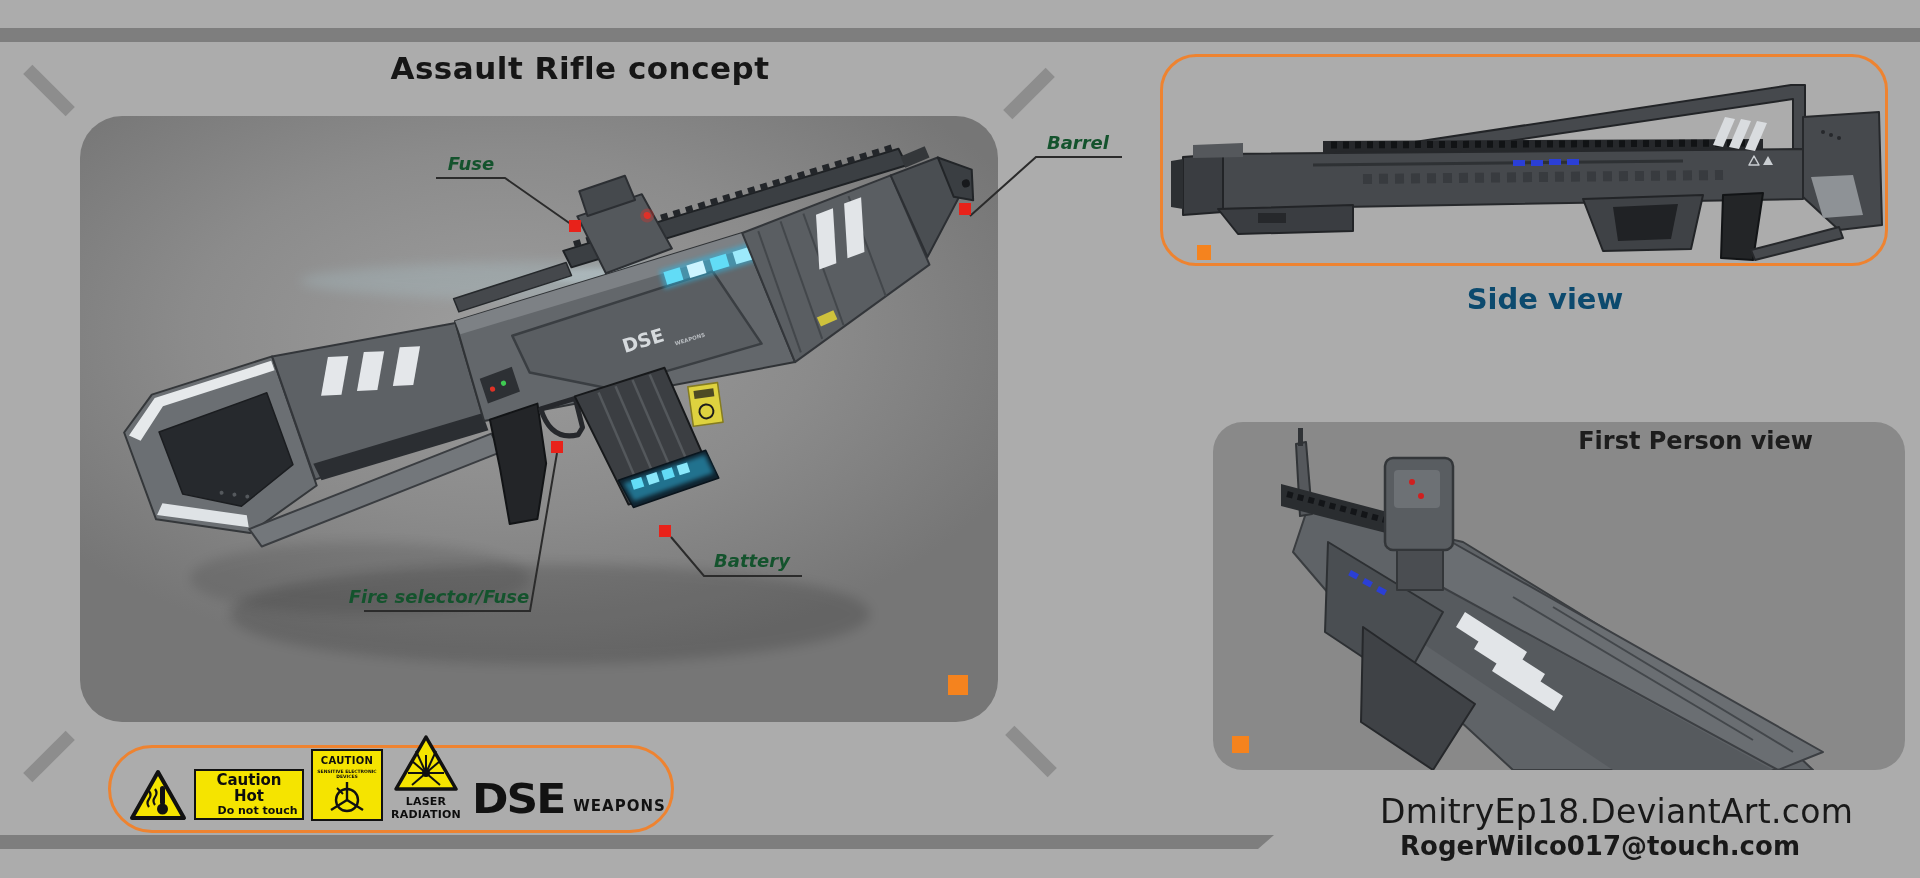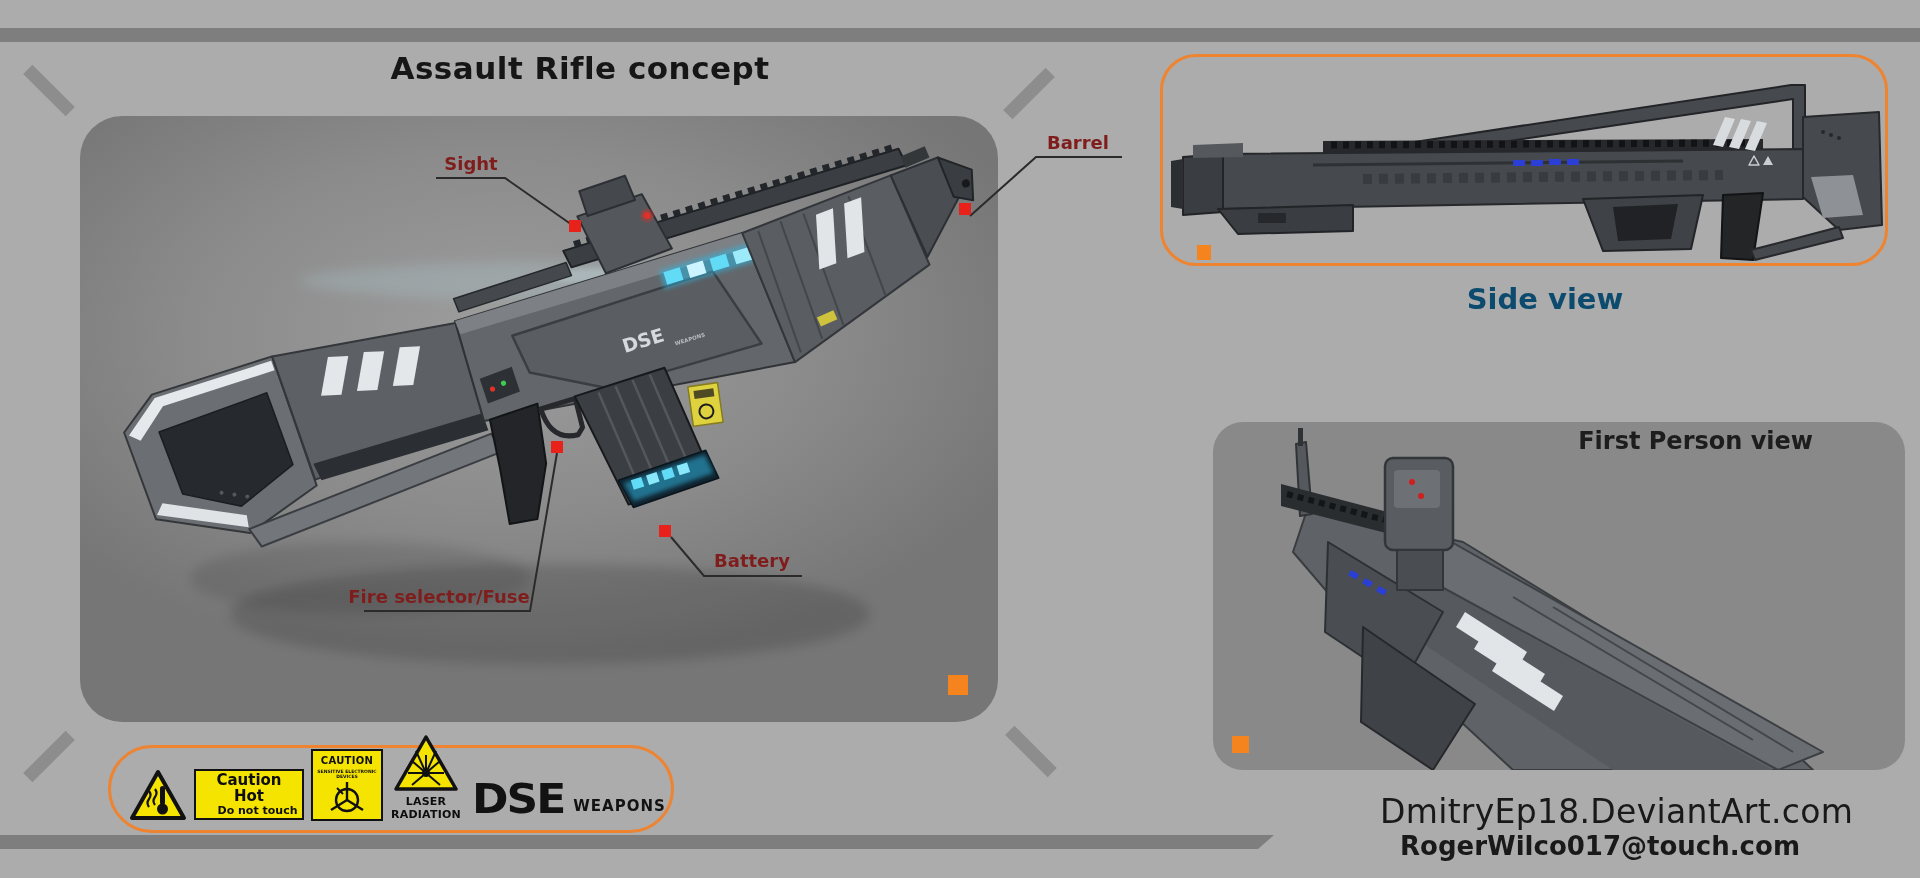--- a/index.html
+++ b/index.html
@@ -22,21 +22,21 @@
     border:3px solid var(--border-orange,#EE8330);box-sizing:border-box;}
   .fp-panel{position:absolute;left:1213px;top:422px;width:692px;height:348px;border-radius:30px;
     background:#898989;overflow:hidden;}
   .fp-caption{position:absolute;top:5px;right:92px;font-size:24px;font-weight:bold;color:#1d1d1d;}
   .view-caption{position:absolute;left:1395px;top:282px;width:300px;text-align:center;
     font-size:29px;font-weight:bold;color:#0c4a6e;}
   .sq{position:absolute;background:var(--accent-orange,#F5831E);}
   .sq-main{left:868px;top:559px;width:20px;height:20px;}
   .sq-side{left:34px;top:188px;width:14px;height:15px;}
   .sq-fp{left:19px;top:314px;width:17px;height:17px;}
-  .callout{position:absolute;font-size:18px;font-weight:bold;color:#7f1d1d;text-align:center;}
+  .callout{position:absolute;font-size:18px;font-weight:bold;color:#14532d;text-align:center;font-style:italic;}
   .co-sight{left:428px;top:153px;width:86px;}
   .co-barrel{left:1032px;top:132px;width:92px;}
   .co-fire{left:347px;top:586px;width:184px;}
   .co-battery{left:698px;top:550px;width:108px;}
   .marker{position:absolute;width:12px;height:12px;background:var(--marker-red,#E8221A);}
   .mk-sight{left:569px;top:220px;}
   .mk-barrel{left:959px;top:203px;}
   .mk-fire{left:551px;top:441px;}
   .mk-battery{left:659px;top:525px;}
   .lines-layer{position:absolute;left:0;top:0;pointer-events:none;}
@@ -179,21 +179,21 @@
     <div class="sq sq-main"></div>
   </div>
 
   <svg class="lines-layer" width="1920" height="878" viewBox="0 0 1920 878">
     <polyline points="436,178 505,178 575,227" fill="none" stroke="#2b2b2b" stroke-width="2"></polyline>
     <polyline points="1122,157 1036,157 970,216" fill="none" stroke="#2b2b2b" stroke-width="2"></polyline>
     <polyline points="364,611 530,611 557,453" fill="none" stroke="#2b2b2b" stroke-width="2"></polyline>
     <polyline points="802,576 704,576 671,537" fill="none" stroke="#2b2b2b" stroke-width="2"></polyline>
   </svg>
 
-  <div class="callout co-sight">Sight</div>
+  <div class="callout co-sight">Fuse</div>
   <div class="callout co-barrel">Barrel</div>
   <div class="callout co-fire">Fire selector/Fuse</div>
   <div class="callout co-battery">Battery</div>
 
   <div class="marker mk-sight"></div>
   <div class="marker mk-barrel"></div>
   <div class="marker mk-fire"></div>
   <div class="marker mk-battery"></div>
 
   <div class="side-panel">

